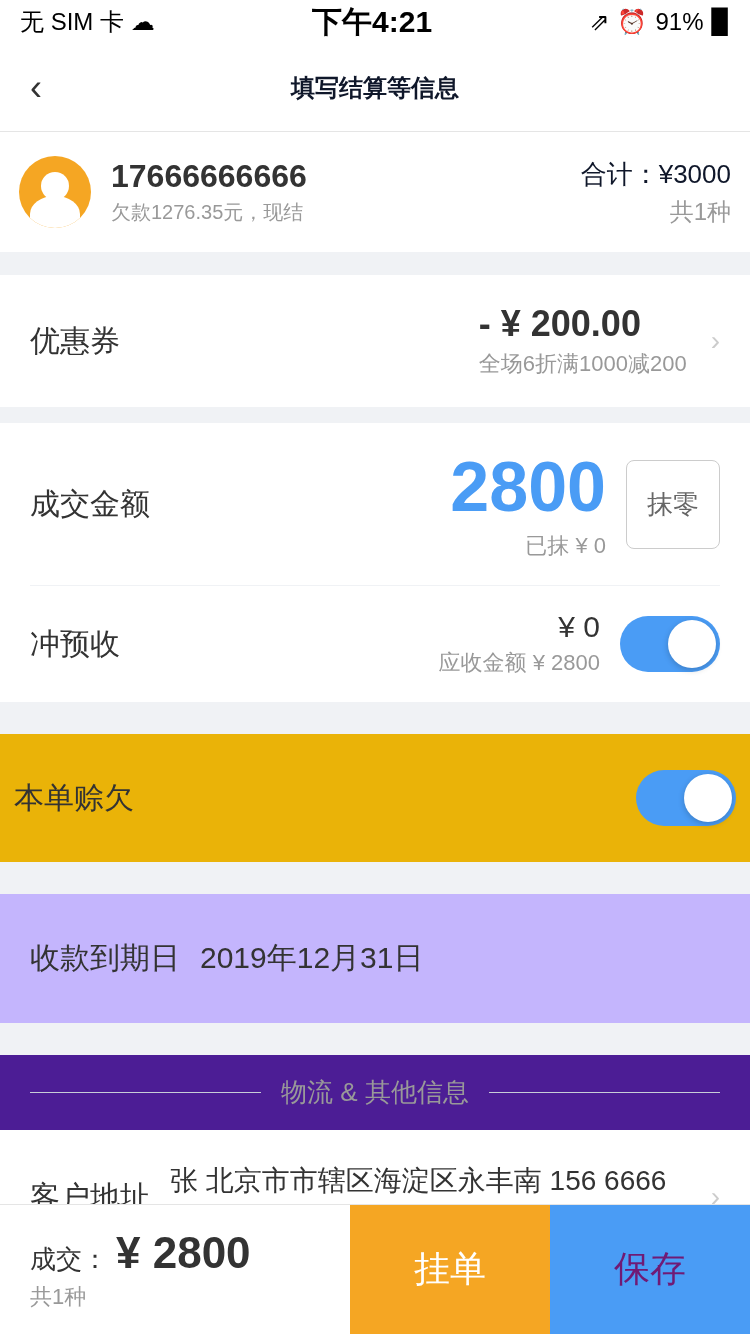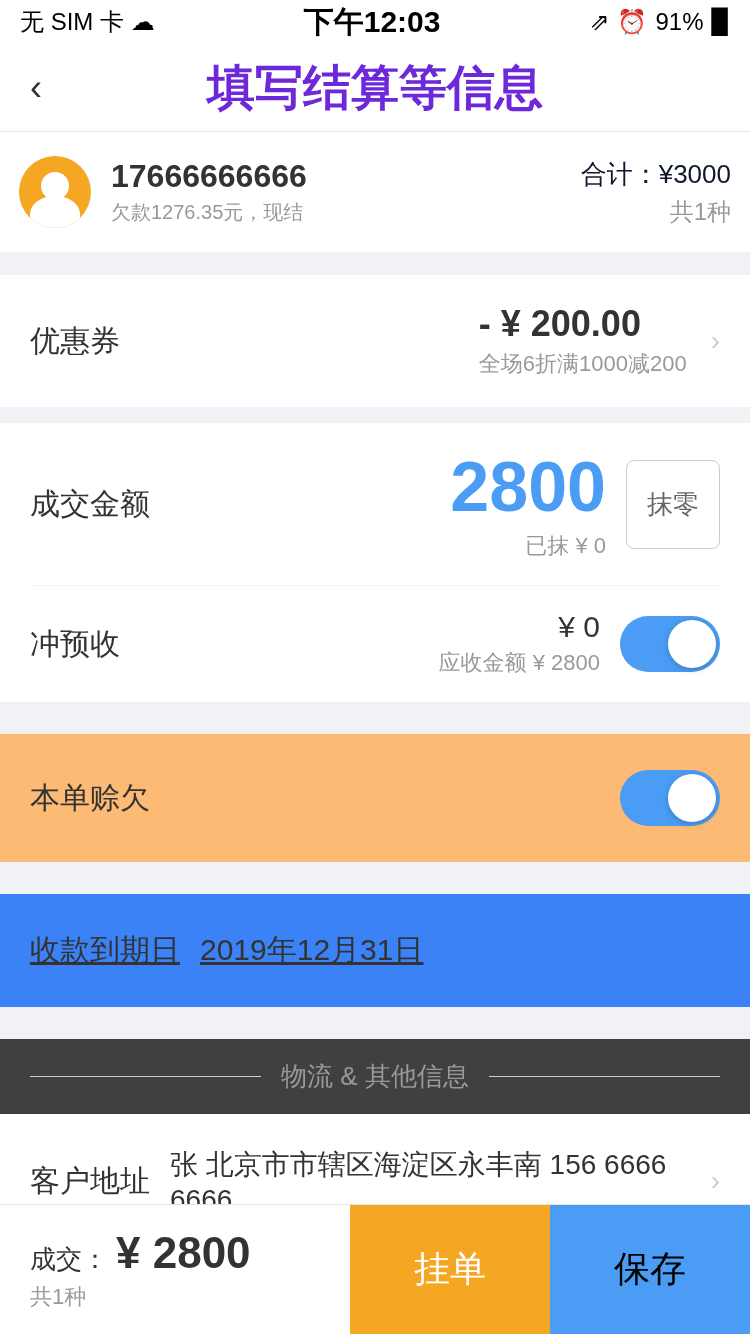--- a/index.html
+++ b/index.html
@@ -40,23 +40,23 @@
       position: relative;
     }
     .nav-back {
       position: absolute;
       left: 30px;
       font-size: 36px;
       color: #333;
       cursor: pointer;
     }
     .nav-title {
-      font-size: 48px;
+      font-size: 24px;
       font-weight: 600;
-      color: #6d28d9;
+      color: #0f172a;
     }
 
     
     .content {
       padding-bottom: 130px;
     }
 
     
     .customer-card {
       background: #fff;
@@ -232,51 +232,50 @@
       font-size: 30px;
       color: #333;
     }
     .prepay-sub {
       font-size: 22px;
       color: #999;
     }
 
     
     .debt-section {
-      background: #fdba74;
-      padding: 0 30px;
+      background: #eab308;
+      padding: 0 14px;
       margin-bottom: 16px;
     }
     .debt-row {
       display: flex;
       align-items: center;
       justify-content: space-between;
       padding: 36px 0;
     }
     .debt-label { font-size: 30px; color: #333; }
 
     
     .due-section {
-      background: #3b82f6;
-      padding: 0 30px;
+      background: #c4b5fd;
+      padding: 8px 30px;
       margin-bottom: 16px;
-      text-decoration: underline;
     }
     .due-row {
       display: flex;
       align-items: center;
       padding: 36px 0;
       gap: 20px;
     }
     .due-label { font-size: 30px; color: #333; }
     .due-value { font-size: 30px; color: #333; }
 
     
     .divider-section {
-      background: #404040;
+      background: #4c1d95;
       padding: 20px 30px;
       display: flex;
       align-items: center;
       justify-content: center;
       gap: 20px;
     }
     .divider-line {
       flex: 1;
       height: 1px;
       background: #c8cdd8;
@@ -358,38 +357,38 @@
       cursor: pointer;
     }
     .bottom-btn-save {
       width: 200px;
       height: 130px;
       background: #4a9cf5;
       display: flex;
       align-items: center;
       justify-content: center;
       font-size: 36px;
-      color: #000000;
+      color: #701a75;
       cursor: pointer;
     }
 
     
     .gray-spacer {
       height: 200px;
       background: #f0f2f5;
     }
   </style>
 </head>
 <body>
 
 <div class="status-bar">
   <div class="status-left">
     <span>无 SIM 卡 ☁</span>
   </div>
-  <div class="status-center">下午12:03</div>
+  <div class="status-center">下午4:21</div>
   <div class="status-right">
     <span>⇗</span>
     <span>⏰</span>
     <span>91%</span>
     <span>▉</span>
   </div>
 </div>
 
 <div class="nav-bar">
   <div class="nav-back">‹</div>

